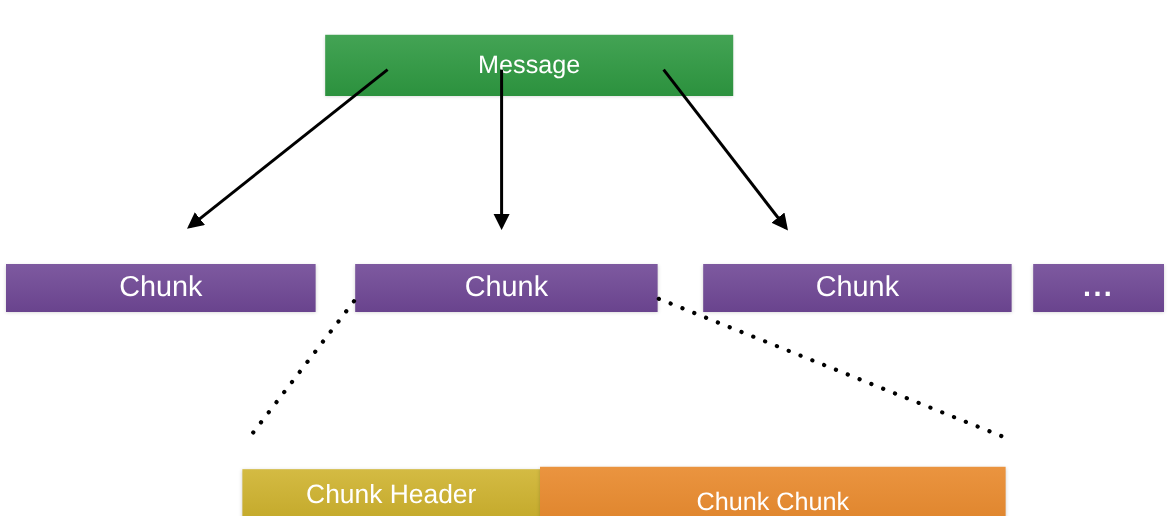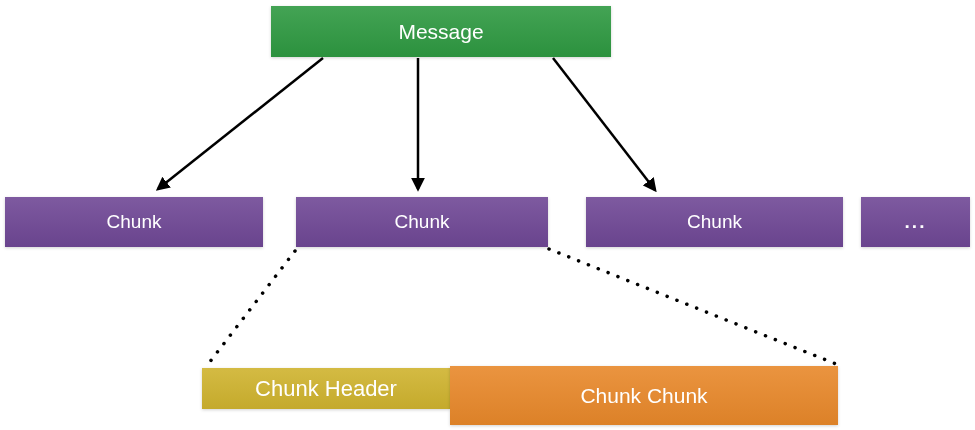--- a/index.html
+++ b/index.html
@@ -19,30 +19,31 @@
     position: absolute;
     display: flex;
     align-items: center;
     justify-content: center;
     color: var(--text, #ffffff);
     box-sizing: border-box;
     box-shadow: 0 1px 3px rgba(0,0,0,0.18);
     background-image: linear-gradient(rgba(255,255,255,0.10), rgba(0,0,0,0.05));
     z-index: 1;
     user-select: none;
+    margin-top: 23px;
   }
   .box-message {
     left: 271px; top: 6px; width: 340px; height: 51px;
     background-color: var(--message, #2E9941);
     font-size: 21px;
   }
   .box-chunk {
-    top: 197px; height: 50px;
+    top: 197px; height: 40px;
     background-color: var(--chunk, #6F4795);
-    font-size: 19px;
+    font-size: 24px;
   }
   .box-chunk-1 { left: 5px;   width: 258px; }
   .box-chunk-2 { left: 296px; width: 252px; }
   .box-chunk-3 { left: 586px; width: 257px; }
   .box-chunk-4 { left: 861px; width: 109px; letter-spacing: 2px; font-weight: bold; }
   .box-chunk-header {
     left: 202px; top: 368px; width: 248px; height: 41px;
     background-color: var(--chunk-header, #CFB32E);
     font-size: 22px;
   }

